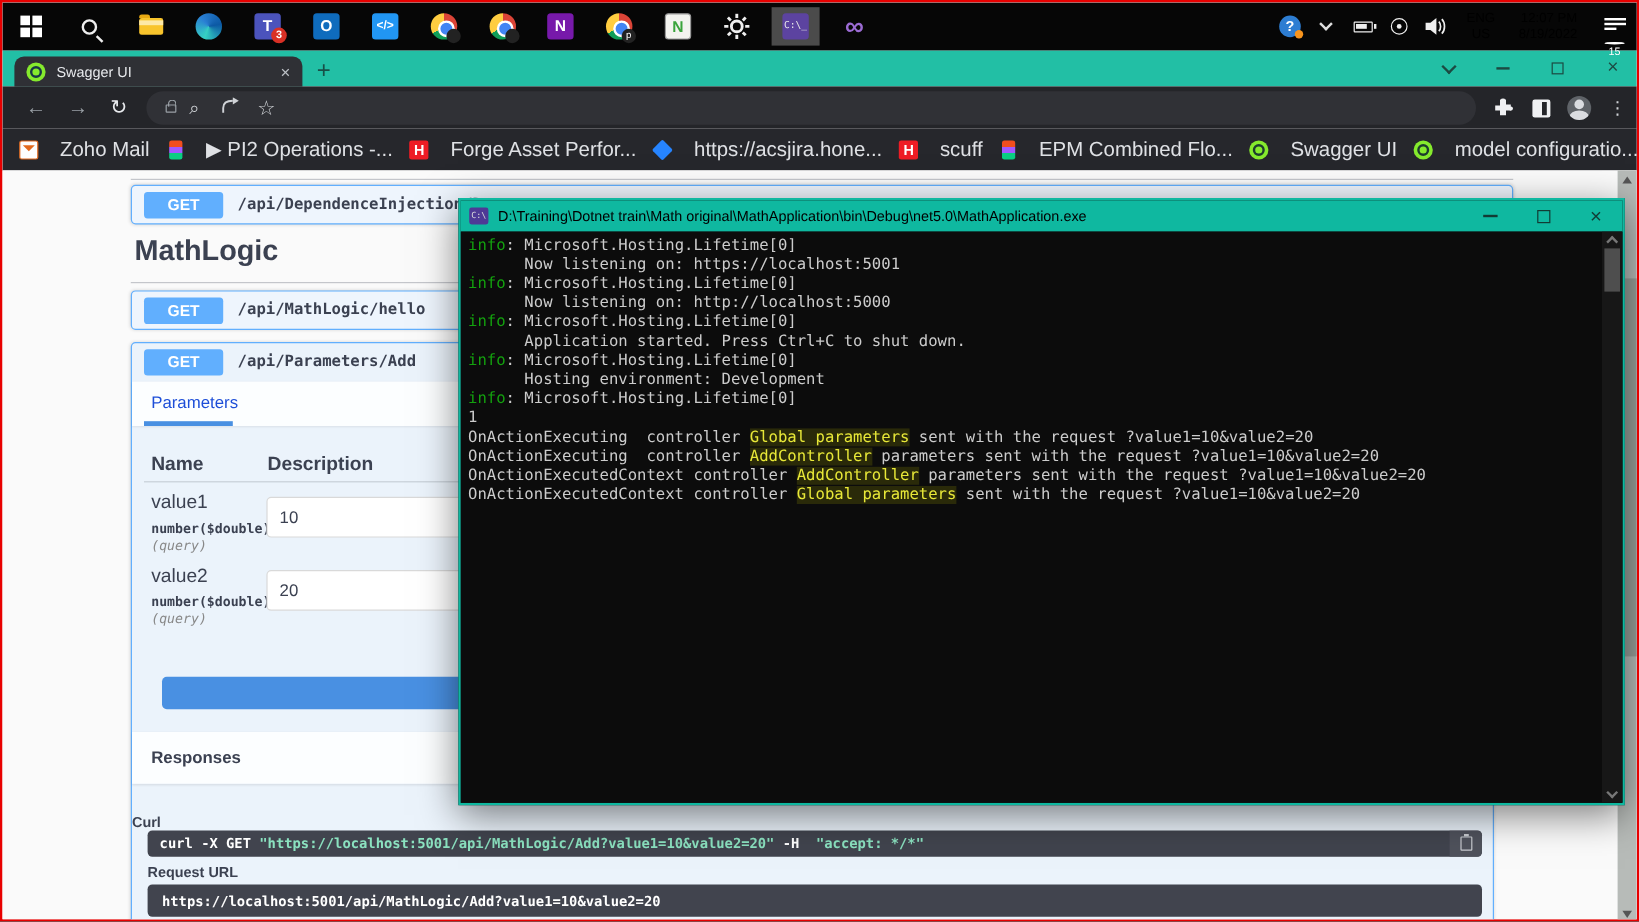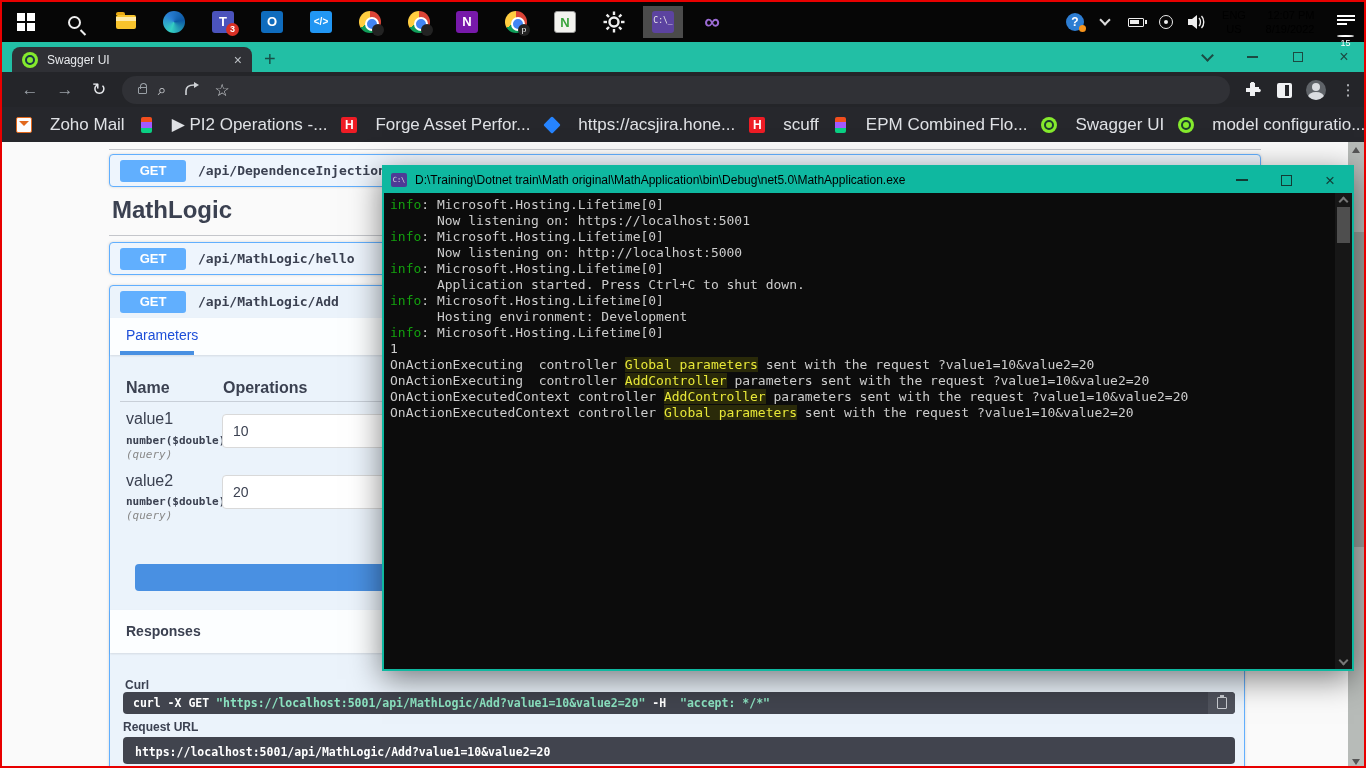--- a/index.html
+++ b/index.html
@@ -113,21 +113,21 @@
   .param-tab-underline { position:absolute; left:10px; top:33px; width:74px; height:4px; background:#4990e2; }
   .col-header { position:absolute; font-size:16px; font-weight:bold; color:#3b4151; }
   .table-divider { position:absolute; left:10px; top:115px; width:1113px; height:1px; background:rgba(59,65,81,.2); }
   .p-name { position:absolute; left:16px; font-size:16px; color:#3b4151; }
   .p-type { position:absolute; left:16px; font-size:11px; font-weight:bold; font-family:"DejaVu Sans Mono",monospace; color:#3b4151; }
   .p-in { position:absolute; left:16px; font-size:11px; font-style:italic; color:#888; font-family:"DejaVu Sans Mono",monospace; }
   .p-input { position:absolute; left:112px; width:330px; height:34px; border:1px solid #d9d9d9; border-radius:4px; background:#fff; font-size:14px; color:#3b4151; padding-left:10px; font-family:"Liberation Sans",sans-serif; }
   .execute-btn { position:absolute; left:25px; top:278px; width:520px; height:27px; background:#4990e2; border:none; border-radius:4px; color:#fff; font-weight:bold; font-size:14px; cursor:pointer; }
   .responses-header { position:absolute; left:0; top:324px; width:100%; height:43px; background:rgba(255,255,255,.85); box-shadow:0 1px 2px rgba(0,0,0,.1); }
   .responses-title { position:absolute; left:16px; top:13px; font-size:14px; font-weight:bold; color:#3b4151; }
-  .curl-label { position:absolute; left:15px; top:392px; font-size:12px; font-weight:bold; color:#3b4151; }
+  .curl-label { position:absolute; left:0; top:392px; font-size:12px; font-weight:bold; color:#3b4151; }
   .curl-block { position:absolute; left:13px; top:406px; width:1112px; height:22px; background:#41444e; border-radius:4px; display:flex; align-items:center; overflow:hidden; }
   .curl-text { margin-left:10px; font-family:"DejaVu Sans Mono",monospace; font-size:11.5px; font-weight:bold; color:#fff; white-space:pre; flex:1; }
   .curl-str { color:#8be2c0; }
   .copy-btn { flex:none; width:27px; height:22px; background:#4f525c; display:flex; align-items:center; justify-content:center; cursor:pointer; }
   .clip-ic { width:10px; height:12px; border:1.5px solid #c9ccd1; border-radius:1px; position:relative; }
   .clip-ic::before { content:""; position:absolute; left:2px; top:-3px; width:4px; height:2px; background:#c9ccd1; }
   .requrl-label { position:absolute; left:13px; top:434px; font-size:12px; font-weight:bold; color:#3b4151; }
   .requrl-block { position:absolute; left:13px; top:451px; width:1112px; height:27px; background:#41444e; border-radius:4px; line-height:27px; }
   .requrl-text { margin-left:12px; font-family:"DejaVu Sans Mono",monospace; font-size:11.5px; font-weight:bold; color:#fff; white-space:pre; }
 
@@ -390,29 +390,29 @@
     <div class="opblock" style="top:100px;width:1152px;height:33px">
       <div class="opblock-summary">
         <div class="get-badge">GET</div>
         <div class="op-path">/api/MathLogic/hello</div>
       </div>
     </div>
 
     <div class="addblock">
       <div class="opblock-summary">
         <div class="get-badge">GET</div>
-        <div class="op-path">/api/MathLogic/Add</div>
+        <div class="op-path">/api/Parameters/Add</div>
       </div>
       <div class="tabrow">
         <div class="param-tab">Parameters</div>
         <div class="param-tab-underline"></div>
       </div>
 
       <div class="col-header" style="left:16px;top:93px">Name</div>
-      <div class="col-header" style="left:113px;top:93px">Operations</div>
+      <div class="col-header" style="left:113px;top:93px">Description</div>
       <div class="table-divider"></div>
 
       <div class="p-name" style="top:124px">value1</div>
       <div class="p-type" style="top:148px">number($double)</div>
       <div class="p-in" style="top:162px">(query)</div>
       <input class="p-input" style="top: 128px;" value="10">
 
       <div class="p-name" style="top:186px">value2</div>
       <div class="p-type" style="top:209px">number($double)</div>
       <div class="p-in" style="top:223px">(query)</div>

